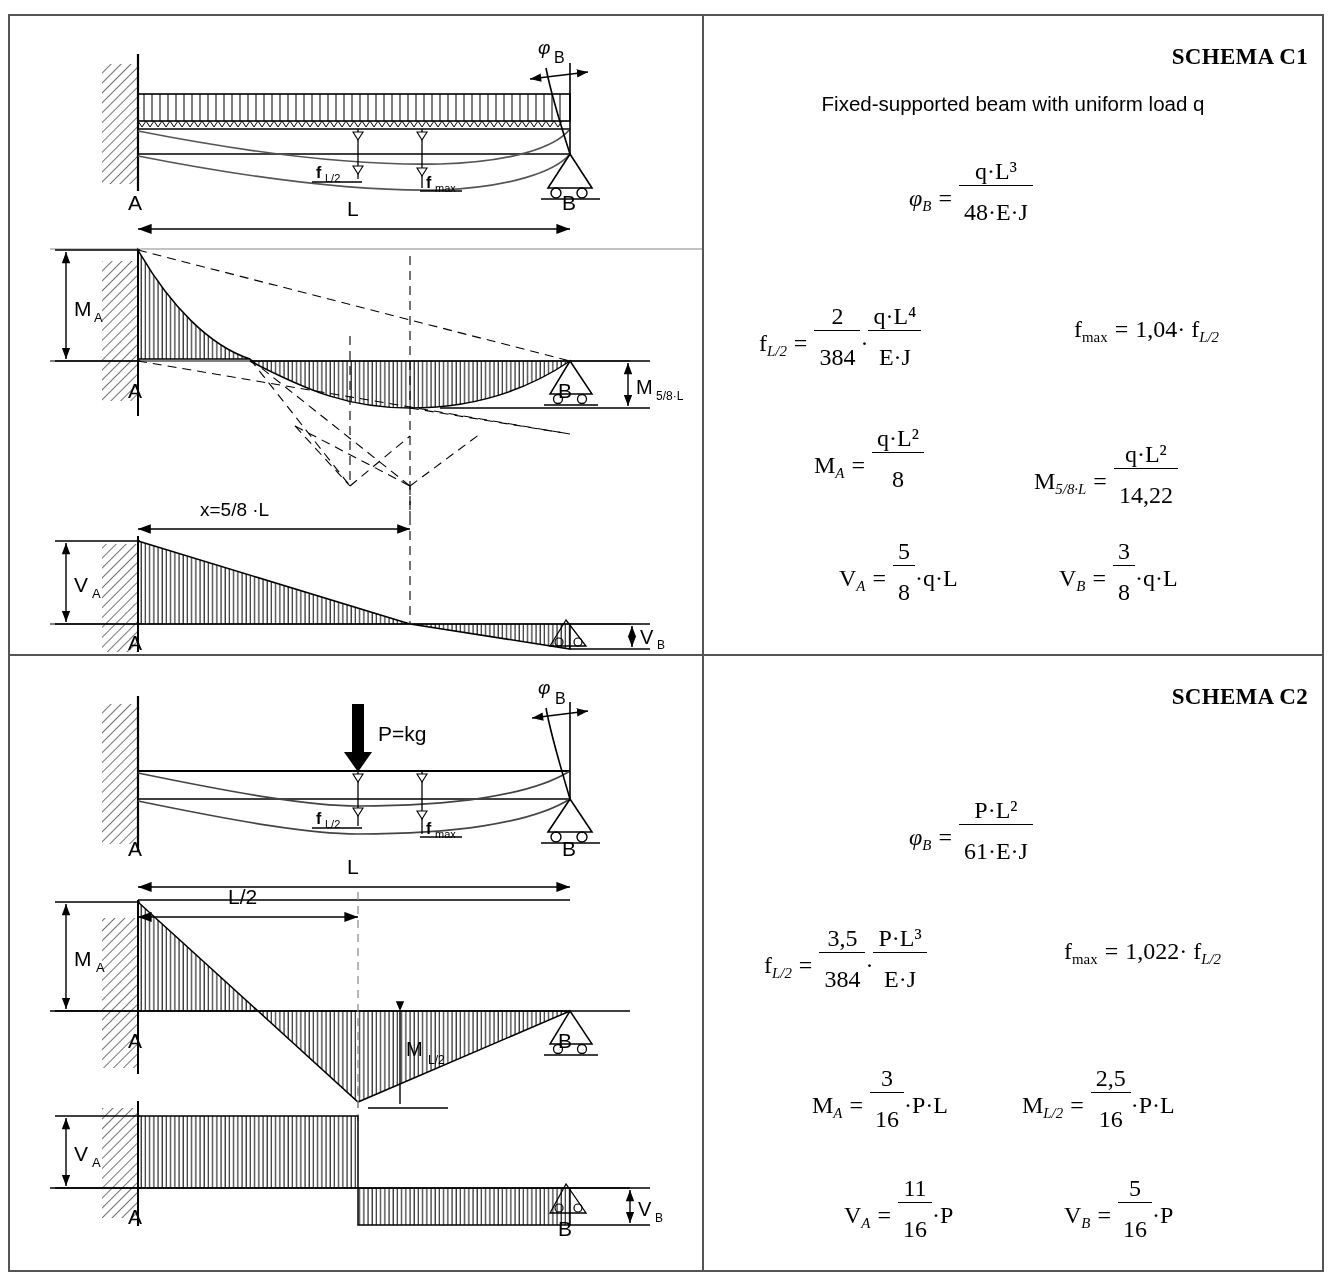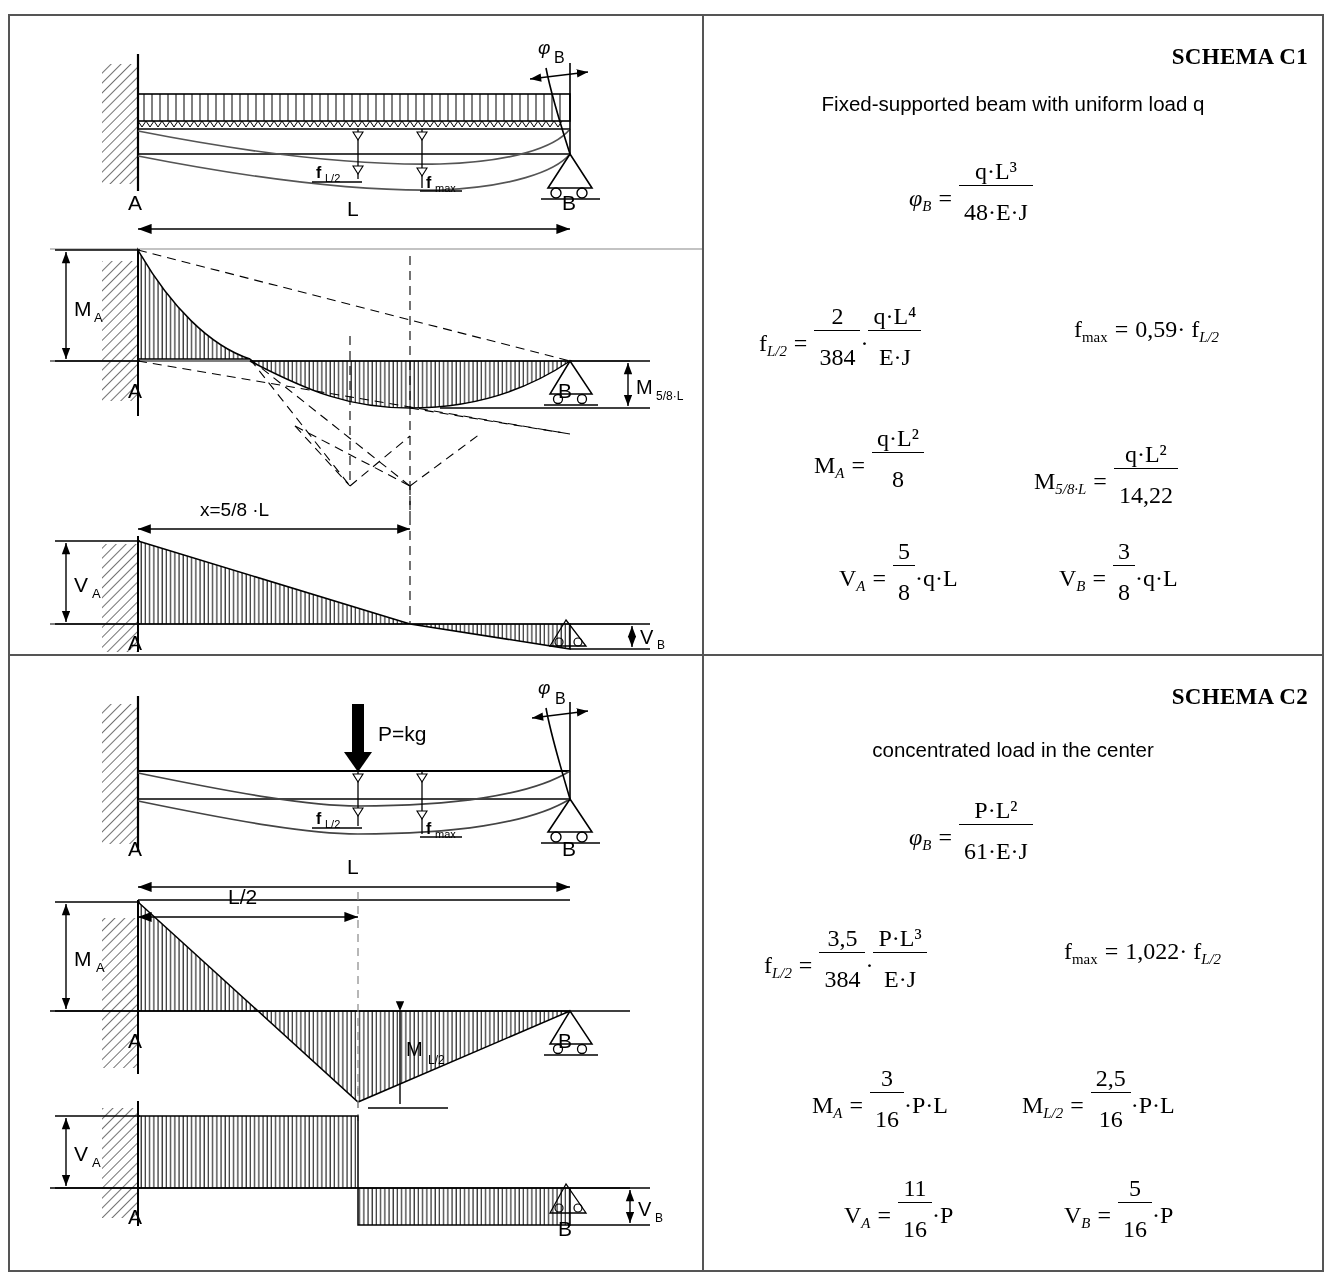--- a/index.html
+++ b/index.html
@@ -240,21 +240,21 @@
 
         <div class="fml" style="left:205px;top:145px;">
           <span class="phi">φ</span><span class="sub">B</span><span class="eq">=</span><span class="frac"><span class="num it">q·L³</span><span class="den it">48·E·J</span></span>
         </div>
 
         <div class="fml" style="left:55px;top:290px;">
           <span class="it">f</span><span class="sub">L/2</span><span class="eq">=</span><span class="frac"><span class="num">2</span><span class="den">384</span></span><span class="dotop">·</span><span class="frac"><span class="num it">q·L⁴</span><span class="den it">E·J</span></span>
         </div>
 
         <div class="fml" style="left:370px;top:300px;">
-          <span class="it">f</span><span class="subu">max</span><span class="eq">=</span><span>0,59· f</span><span class="sub">L/2</span>
+          <span class="it">f</span><span class="subu">max</span><span class="eq">=</span><span>1,04· f</span><span class="sub">L/2</span>
         </div>
 
         <div class="fml" style="left:110px;top:412px;">
           <span class="it">M</span><span class="sub">A</span><span class="eq">=</span><span class="frac"><span class="num it">q·L²</span><span class="den">8</span></span>
         </div>
 
         <div class="fml" style="left:330px;top:428px;">
           <span class="it">M</span><span class="sub">5/8·L</span><span class="eq">=</span><span class="frac"><span class="num it">q·L²</span><span class="den">14,22</span></span>
         </div>
 
@@ -378,21 +378,20 @@
           <text x="628" y="560" font-size="20">V</text>
           <text x="645" y="566" font-size="12">B</text>
 
           <text x="118" y="568" font-size="21">A</text>
           <text x="548" y="580" font-size="21">B</text>
         </svg>
       </div>
 
       <div class="cell-right">
         <div class="schema-title">SCHEMA C2</div>
-        <div class="schema-desc" style="top:79px;">concentrated load in the center</div>
 
         <div class="fml" style="left:205px;top:144px;">
           <span class="phi">φ</span><span class="sub">B</span><span class="eq">=</span><span class="frac"><span class="num it">P·L²</span><span class="den it">61·E·J</span></span>
         </div>
 
         <div class="fml" style="left:60px;top:272px;">
           <span class="it">f</span><span class="sub">L/2</span><span class="eq">=</span><span class="frac"><span class="num">3,5</span><span class="den">384</span></span><span class="dotop">·</span><span class="frac"><span class="num it">P·L³</span><span class="den it">E·J</span></span>
         </div>
 
         <div class="fml" style="left:360px;top:282px;">

